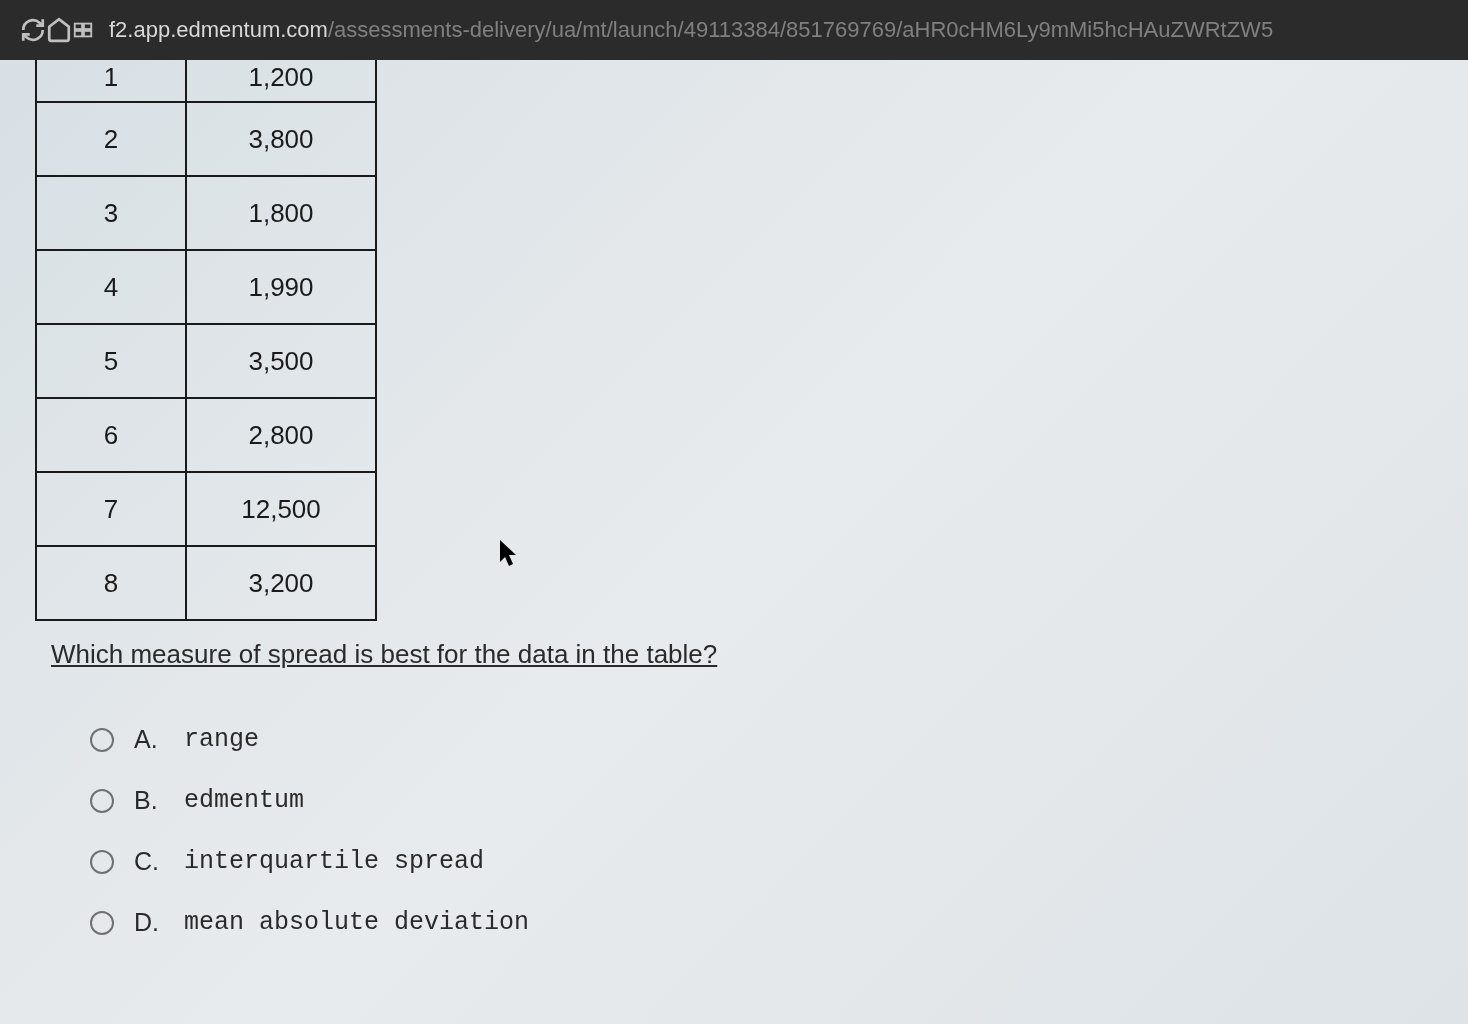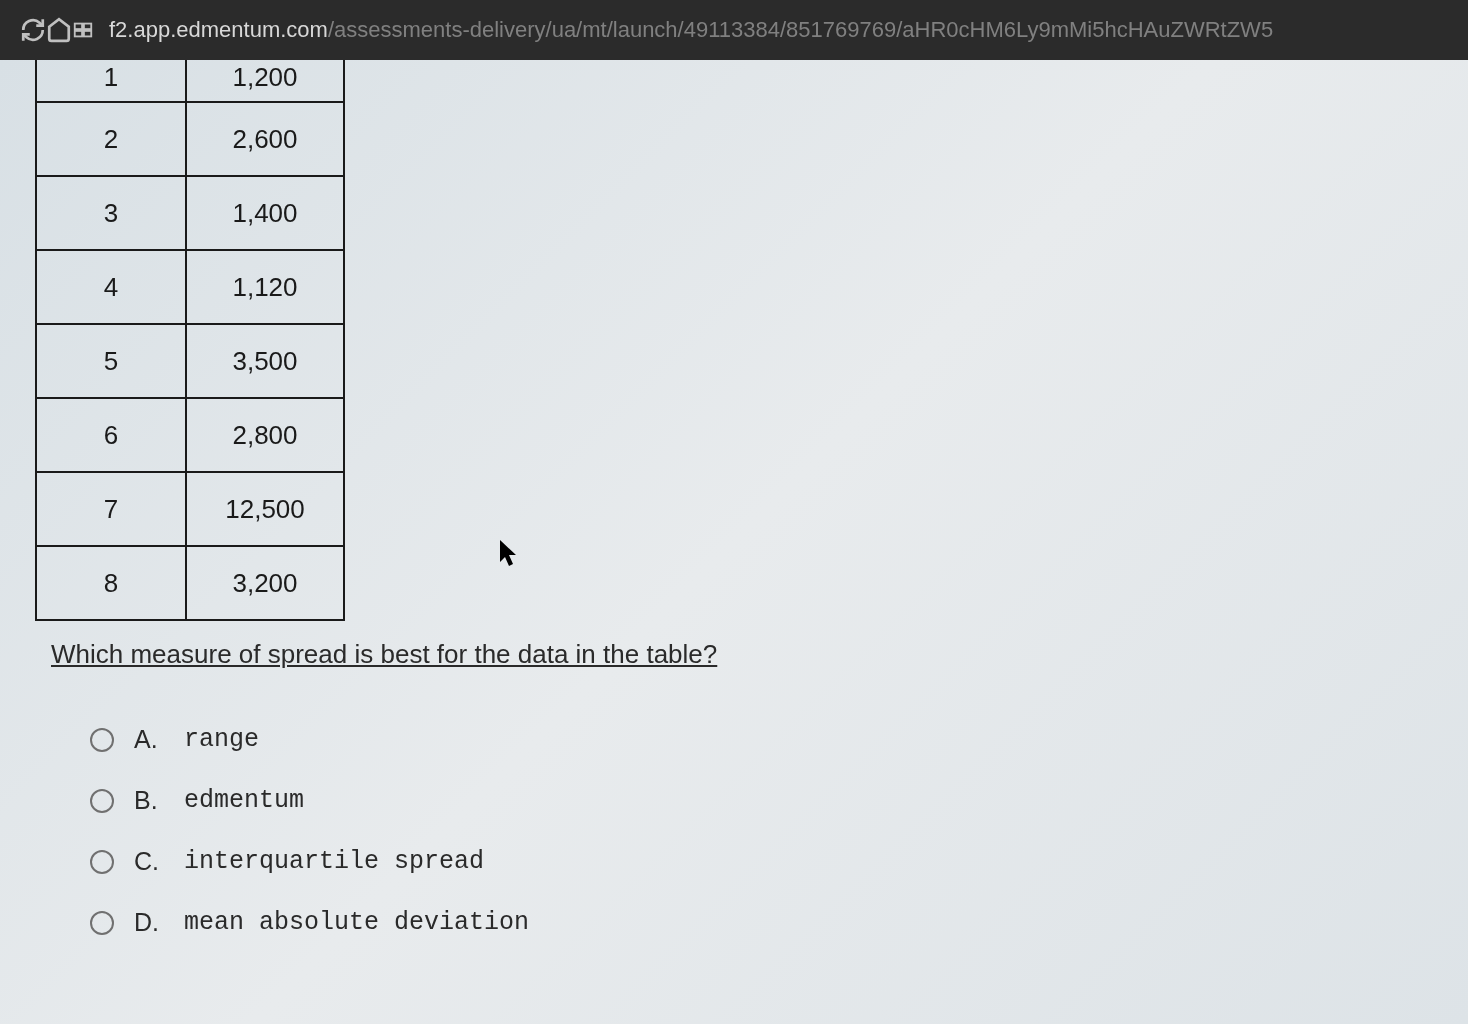--- a/index.html
+++ b/index.html
@@ -63,21 +63,21 @@
       text-align: center;
       font-size: 26px;
       color: #1a1a1a;
       height: 74px;
       vertical-align: middle;
     }
     .data-table td:first-child {
       width: 150px;
     }
     .data-table td:last-child {
-      width: 158px;
+      width: 190px;
     }
     .data-table tr:first-child td {
       border-top: none;
       height: 42px;
       vertical-align: top;
       padding-top: 2px;
     }
     .question-text {
       font-size: 26px;
       color: #2a2a2a;
@@ -155,29 +155,29 @@
 <div class="content-area">
   <div class="inner-content">
     <table class="data-table">
       <tbody>
           <tr>
         <td>1</td>
         <td>1,200</td>
       </tr>
       <tr>
         <td>2</td>
-        <td>2,600</td>
+        <td>3,800</td>
       </tr>
       <tr>
         <td>3</td>
-        <td>1,400</td>
+        <td>1,800</td>
       </tr>
       <tr>
         <td>4</td>
-        <td>1,120</td>
+        <td>1,990</td>
       </tr>
       <tr>
         <td>5</td>
         <td>3,500</td>
       </tr>
       <tr>
         <td>6</td>
         <td>2,800</td>
       </tr>
       <tr>

